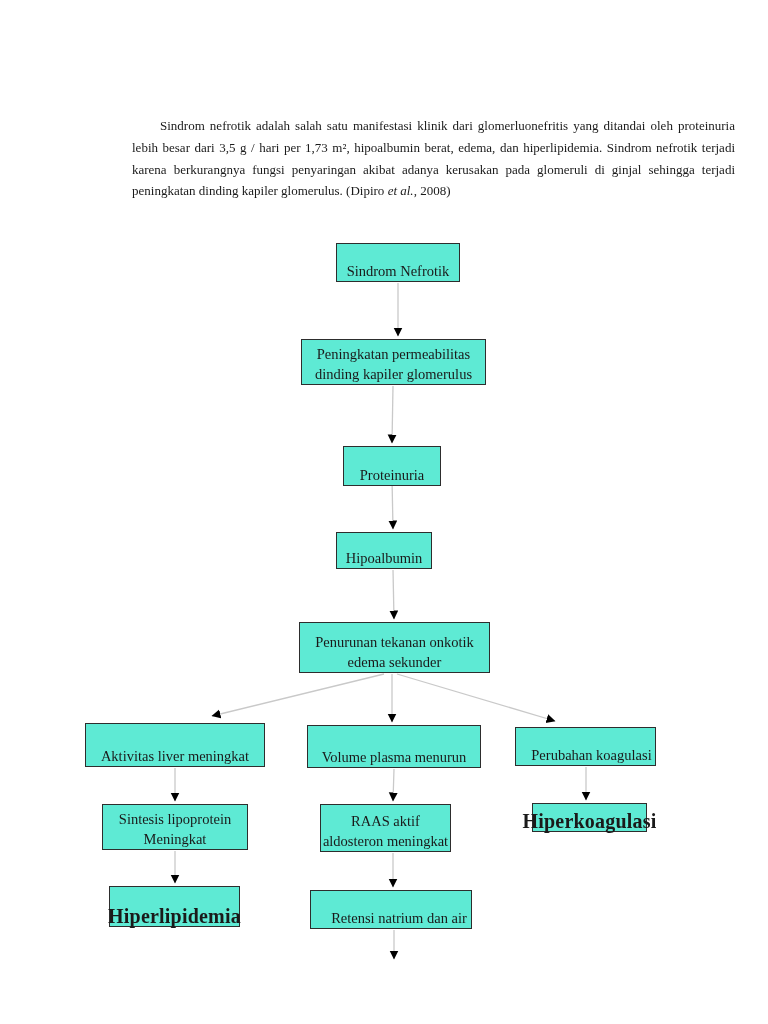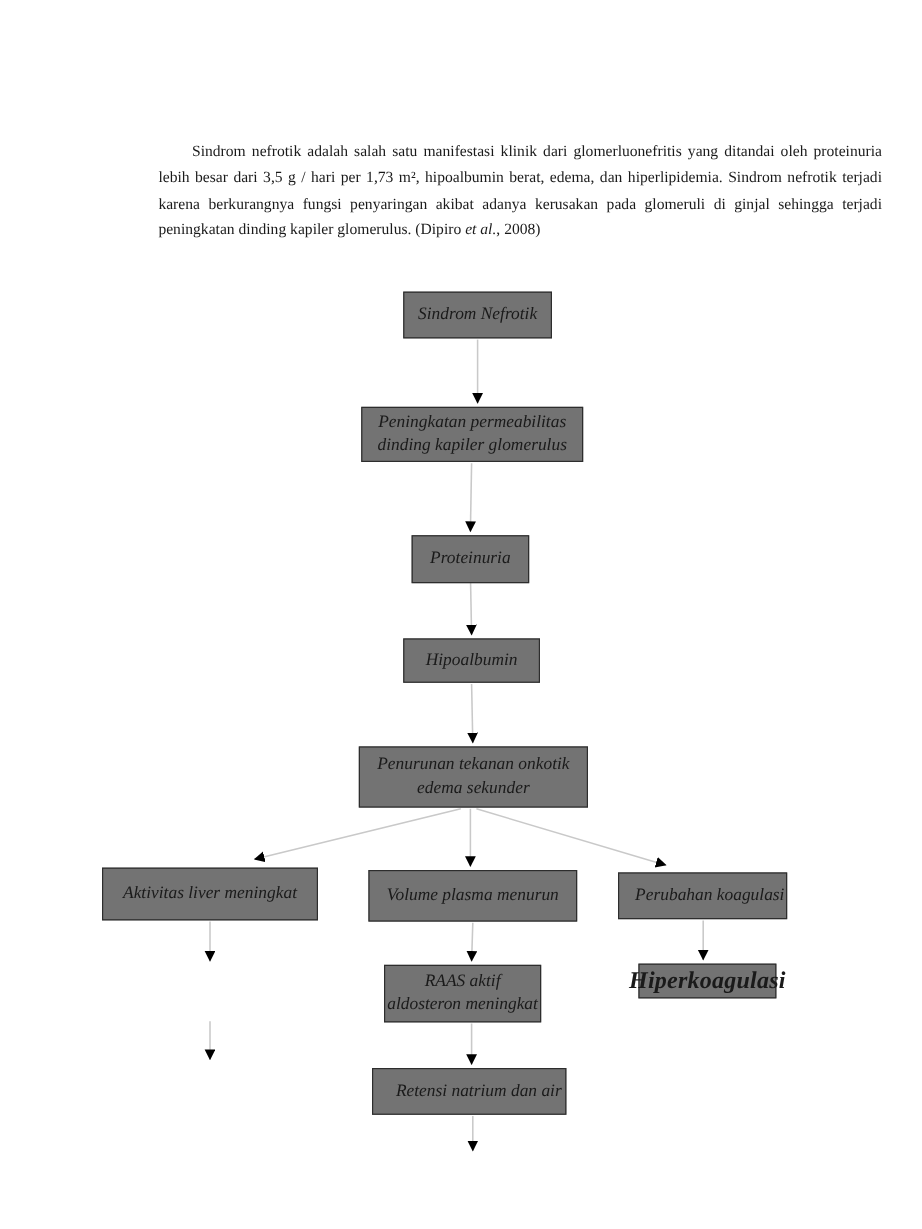--- a/index.html
+++ b/index.html
@@ -31,28 +31,27 @@
     line-height: 21.8px;
     text-align: justify;
     text-indent: 28px;
     margin-left: 44px;
   }
   .para .cite-italic { font-style: italic; }
   .node {
     position: absolute;
     box-sizing: border-box;
     border: 1.5px solid #2d2d2d;
-    background: #737373;
+    background: #5eead4;
     display: flex;
-    align-items: center;
+    align-items: flex-end;
     justify-content: center;
     text-align: center;
     font-size: 14.5px;
     line-height: 19.5px;
-    font-style: italic;
   }
   .node .lbl { white-space: pre-line; }
   .node.bold { font-weight: bold; font-size: 20px; letter-spacing: 0.2px; }
   .connectors {
     position: absolute;
     left: 0; top: 0;
     width: 768px; height: 1024px;
     pointer-events: none;
   }
 </style>
@@ -93,49 +92,56 @@
 
   <div class="node" style="left:301px; top:339px; width:185px; height:46px;">
     <span class="lbl">Peningkatan permeabilitas
 dinding kapiler glomerulus</span>
   </div>
 
   <div class="node" style="left:343px; top:446px; width:98px; height:40px;">
     <span class="lbl">Proteinuria</span>
   </div>
 
-  <div class="node" style="left:336px; top:532px; width:114px; height:37px;">
+  <div class="node" style="left:336px; top:532px; width:96px; height:37px;">
     <span class="lbl">Hipoalbumin</span>
   </div>
 
   <div class="node" style="left:299px; top:622px; width:191px; height:51px;">
     <span class="lbl">Penurunan tekanan onkotik
 edema sekunder</span>
   </div>
 
   <div class="node" style="left:85px; top:723px; width:180px; height:44px;">
     <span class="lbl">Aktivitas liver meningkat</span>
   </div>
 
   <div class="node" style="left:307px; top:725px; width:174px; height:43px;">
     <span class="lbl">Volume plasma menurun</span>
   </div>
 
   <div class="node" style="left:515px; top:727px; width:141px; height:39px;padding-left:12px;">
     <span class="lbl">Perubahan koagulasi</span>
   </div>
 
+  <div class="node" style="left:102px; top:804px; width:146px; height:46px;">
+    <span class="lbl">Sintesis lipoprotein
+Meningkat</span>
+  </div>
 
   <div class="node" style="left:320px; top:804px; width:131px; height:48px;">
     <span class="lbl">RAAS aktif
 aldosteron meningkat</span>
   </div>
 
   <div class="node bold" style="left:532px; top:803px; width:115px; height:29px;">
     <span class="lbl">Hiperkoagulasi</span>
   </div>
 
+  <div class="node bold" style="left:109px; top:886px; width:131px; height:41px;">
+    <span class="lbl">Hiperlipidemia</span>
+  </div>
 
   <div class="node" style="left:310px; top:890px; width:162px; height:39px;padding-left:16px;">
     <span class="lbl">Retensi natrium dan air</span>
   </div>
 
 </div>
 
 </body></html>

